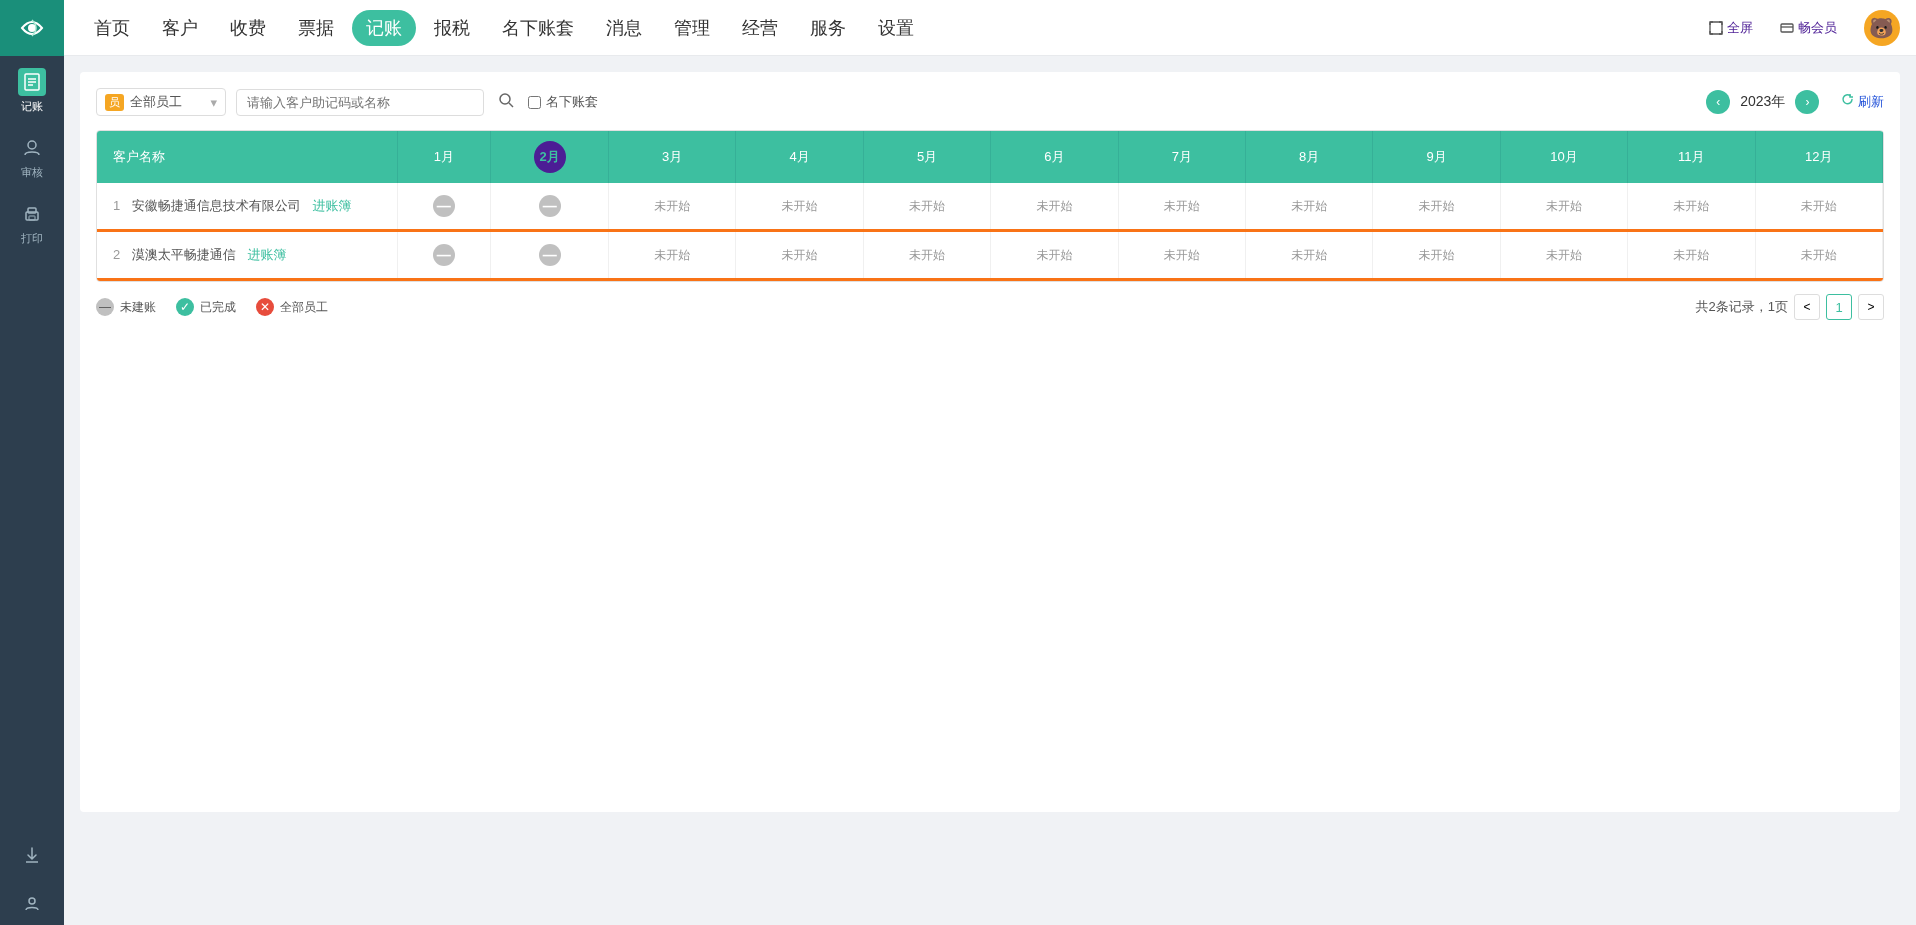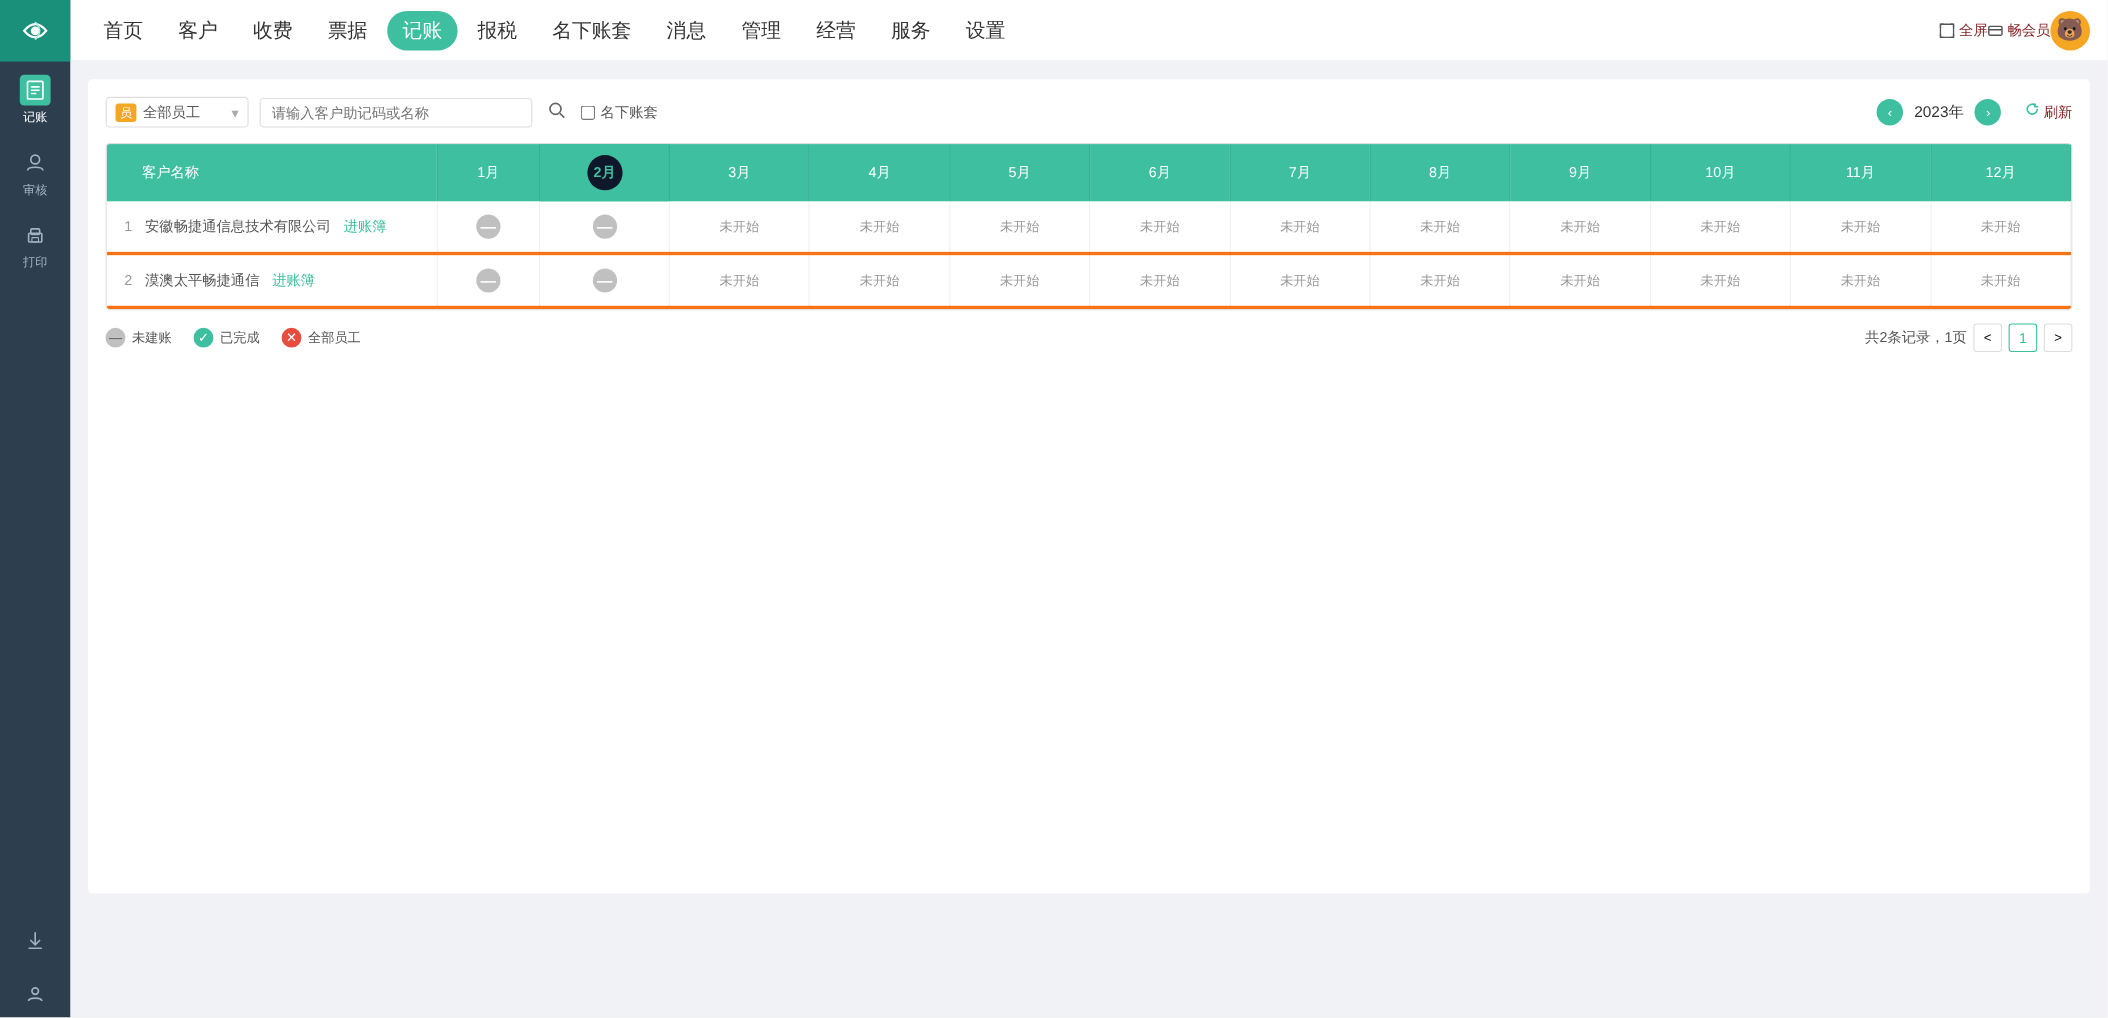--- a/index.html
+++ b/index.html
@@ -82,22 +82,22 @@
     }
     .nav-item.active {
       background: #3dbfa0;
       color: #fff;
       border-radius: 20px;
     }
     .nav-right {
       margin-left: auto;
       display: flex;
       align-items: center;
-      gap: 0;
-      color: #7f1d1d;
+      gap: 27px;
+      color: #4c1d95;
       font-size: 13px;
     }
     .nav-right-item {
       display: flex;
       align-items: center;
       gap: 4px;
       cursor: pointer;
     }
     .avatar {
       width: 36px;
@@ -194,21 +194,21 @@
       cursor: pointer;
       display: flex;
       align-items: center;
       justify-content: center;
       font-size: 12px;
     }
     .refresh-btn {
       border: none;
       background: none;
       cursor: pointer;
-      color: #7f1d1d;
+      color: #1d4ed8;
       font-size: 13px;
       margin-left: 12px;
     }
 
     
     .table-wrap {
       border: 1px solid #e0e0e0;
       border-radius: 4px;
       overflow: hidden;
     }
@@ -223,21 +223,21 @@
     .ledger-table thead th {
       padding: 10px 8px;
       text-align: center;
       font-weight: 500;
       font-size: 13px;
       white-space: nowrap;
       border-right: 1px solid #36b097;
     }
     .ledger-table thead th:first-child {
       text-align: left;
-      padding-left: 32px;
+      padding-left: 16px;
       width: 300px;
     }
     .ledger-table tbody tr {
       border-bottom: 3px solid #f97316;
     }
     .ledger-table tbody td {
       padding: 12px 8px;
       text-align: center;
       font-size: 13px;
       color: #555;
@@ -467,21 +467,21 @@
         </button>
       </div>
 
       <div class="table-wrap">
         <table class="ledger-table">
           <thead>
             <tr>
               <th>客户名称</th>
               <th>1月</th>
               <th style="background:#3dbfa0;">
-                <span style="display:inline-flex;width:32px;height:32px;background:#0f172a;color:#3dbfa0;border-radius:50%;align-items:center;justify-content:center;font-weight:bold;text-align:center;">2月</span>
+                <span style="display:inline-flex;width:32px;height:32px;background:#4c1d95;color:#3dbfa0;border-radius:50%;align-items:center;justify-content:center;font-weight:bold;text-align:center;">2月</span>
               </th>
               <th>3月</th>
               <th>4月</th>
               <th>5月</th>
               <th>6月</th>
               <th>7月</th>
               <th>8月</th>
               <th>9月</th>
               <th>10月</th>
               <th>11月</th>

